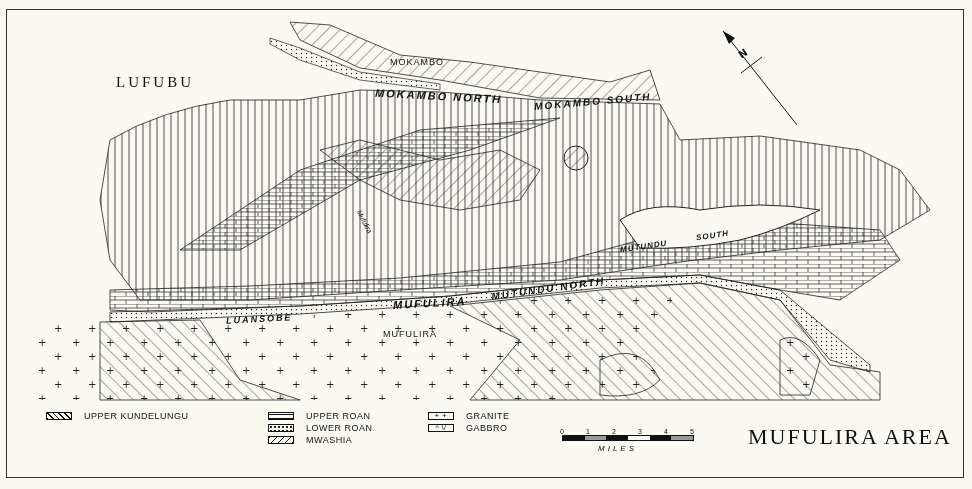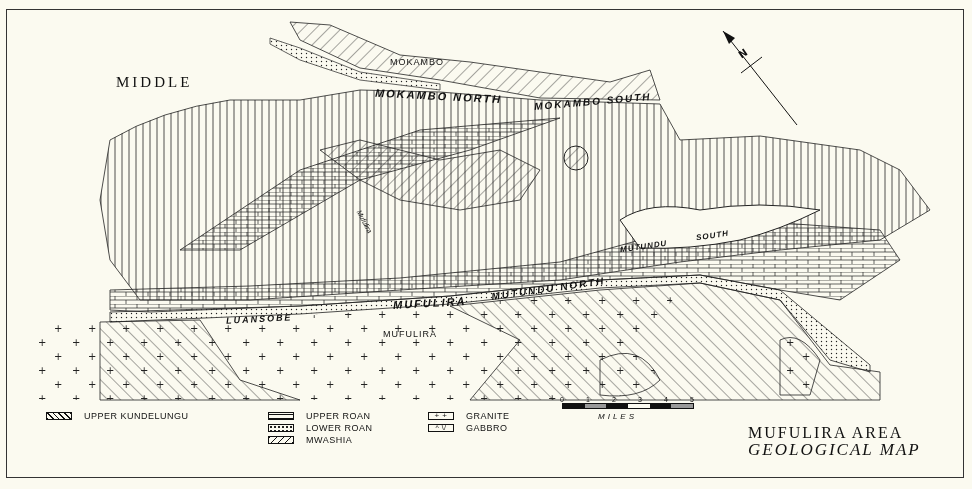--- a/index.html
+++ b/index.html
@@ -6,23 +6,23 @@
   body{width:972px;height:489px;background:#fbfaf0;position:relative;overflow:hidden;font-family:"Liberation Sans",sans-serif;}
   .frame{position:absolute;left:6px;top:9px;width:958px;height:469px;border:1px solid #333;box-sizing:border-box;}
   .map{position:absolute;left:0;top:0;}
   .lbl{position:absolute;color:#111;white-space:nowrap;}
   .italic{font-style:italic;font-weight:bold;letter-spacing:2px;font-size:11px;}
   .congo{left:116px;top:74px;font-family:"Liberation Serif",serif;font-size:15px;letter-spacing:3px;}
   .legend{position:absolute;top:410px;font-size:9px;letter-spacing:.5px;color:#111;}
   .legend .row{display:flex;align-items:center;height:11px;margin-bottom:1px;}
   .legend .sw{width:26px;height:8px;border:1px solid #111;margin-right:12px;box-sizing:border-box;background:#fbfaf0;}
   .title{position:absolute;left:748px;top:424px;font-family:"Liberation Serif",serif;color:#111;}
-  .title .t1{font-size:16px;letter-spacing:2px;}
+  .title .t1{font-size:22px;letter-spacing:2px;}
   .title .t2{font-size:17px;font-style:italic;letter-spacing:2px;margin-top:-2px;}
-  .scale{position:absolute;left:560px;top:396px;font-size:7px;color:#111;}
+  .scale{position:absolute;left:560px;top:428px;font-size:7px;color:#111;}
   .scale .ticks{display:flex;width:134px;justify-content:space-between;}
   .scale .bar{display:flex;width:130px;height:4px;border:1px solid #111;margin-left:2px;}
   .scale .bar span{flex:1;}
   .scale .miles{font-style:italic;font-size:8px;letter-spacing:3px;margin-left:38px;margin-top:3px;}
 </style>
 </head>
 <body>
 
 <div class="frame"></div>
 
@@ -75,21 +75,21 @@
   <circle cx="576" cy="158" r="12" fill="url(#diagB)" stroke="#222" stroke-width="1"></circle>
 
   <g>
     <line x1="723" y1="31" x2="797" y2="125" stroke="#111" stroke-width="1"></line>
     <polygon points="723,31 735,38 729,44" fill="#111"></polygon>
     <line x1="741" y1="73" x2="762" y2="57" stroke="#111" stroke-width="1"></line>
     <text x="740" y="58" font-size="10" font-weight="bold" fill="#111" transform="rotate(-35 742 56)" font-family="DejaVu Sans, sans-serif">N</text>
   </g>
 </svg>
 
-<div class="lbl congo">MIDDLE</div>
+<div class="lbl congo">LUFUBU</div>
 <div class="lbl" style="left:390px;top:57px;font-size:9px;letter-spacing:1px;">MOKAMBO</div>
 <div class="lbl italic" style="left:375px;top:90px;transform:rotate(3deg);">MOKAMBO NORTH</div>
 <div class="lbl italic" style="left:534px;top:96px;transform:rotate(-5deg);font-size:10px;">MOKAMBO SOUTH</div>
 <div class="lbl italic" style="left:393px;top:297px;transform:rotate(-3deg);">MUFULIRA</div>
 <div class="lbl italic" style="left:491px;top:283px;transform:rotate(-8deg);font-size:10px;">MUTUNDU NORTH</div>
 <div class="lbl italic" style="left:620px;top:242px;transform:rotate(-8deg);font-size:8px;letter-spacing:1px;">MUTUNDU</div>
 <div class="lbl italic" style="left:696px;top:231px;transform:rotate(-8deg);font-size:8px;letter-spacing:1px;">SOUTH</div>
 <div class="lbl italic" style="left:226px;top:314px;transform:rotate(-3deg);font-size:9px;">LUANSOBE</div>
 <div class="lbl" style="left:383px;top:329px;font-size:9px;letter-spacing:1px;">MUFULIRA</div>
 <div class="lbl" style="left:352px;top:218px;font-size:7px;font-style:italic;transform:rotate(62deg);">Mufulira</div>
@@ -140,14 +140,13 @@
       <span style="background:#111"></span>
       <span></span>
       <span style="background:#111"></span>
       <span style="background:#999"></span>
     </div>
   <div class="miles">MILES</div>
 </div>
 
 <div class="title">
   <div class="t1">MUFULIRA AREA</div>
-  <div class="t2">GEOLOGICAL MAP</div>
 </div>
 
 </body></html>

